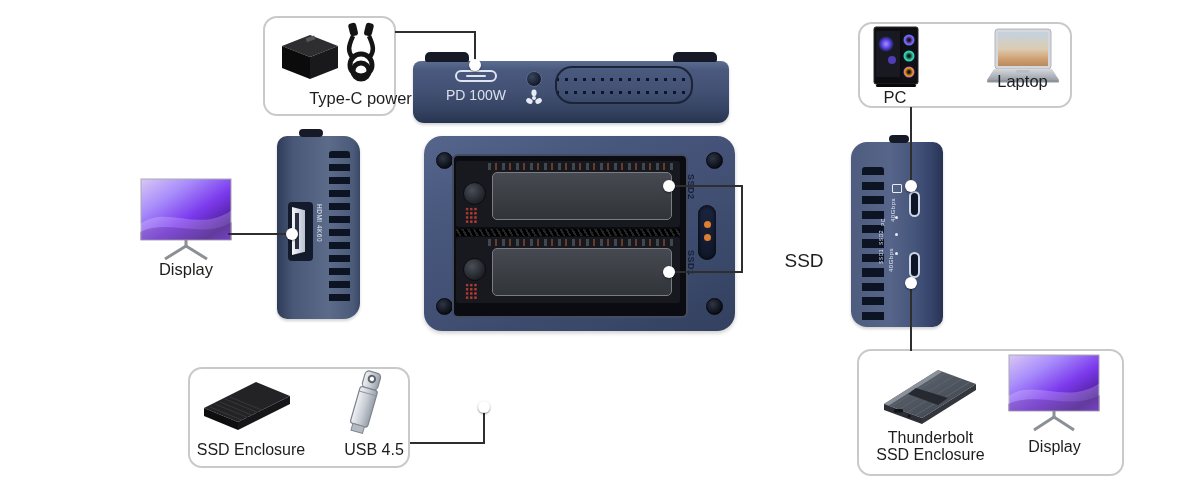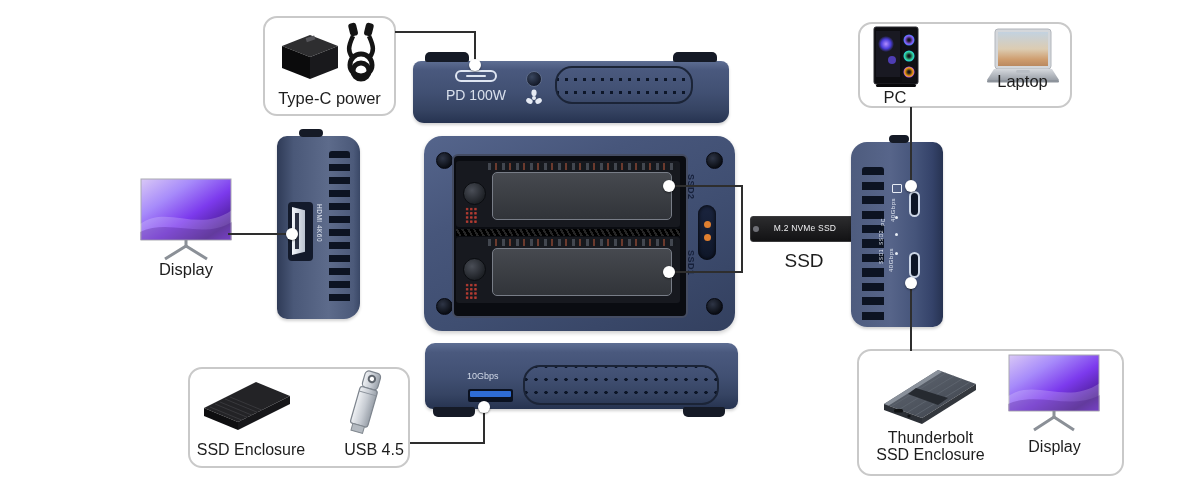--- a/index.html
+++ b/index.html
@@ -66,21 +66,21 @@
     <polygon points="34,27 62,16 62,38 34,49" fill="#19191c"></polygon>
   </svg>
   <svg style="position:absolute;left:344px;top:21px;" width="34" height="66" viewBox="0 0 34 66">
     <rect x="5" y="2" width="8" height="13" rx="3" fill="#141414" transform="rotate(-14 9 8)"></rect>
     <rect x="21" y="2" width="8" height="13" rx="3" fill="#141414" transform="rotate(14 25 8)"></rect>
     <path d="M9,15 C4,26 4,30 8,36" stroke="#141414" stroke-width="4.5" fill="none"></path>
     <path d="M25,15 C30,26 30,30 26,36" stroke="#141414" stroke-width="4.5" fill="none"></path>
     <circle cx="17" cy="44" r="11" stroke="#141414" stroke-width="5" fill="none"></circle>
     <circle cx="17" cy="50" r="8" stroke="#141414" stroke-width="5" fill="none"></circle>
   </svg>
-  <div class="lbl" style="left:263px;top:89px;width:133px;">Type-C power</div>
+  <div class="lbl" style="left:263px;top:89px;width:133px;padding-left:31px;">Type-C power</div>
 
   <div class="box" style="left:858px;top:22px;width:214px;height:86px;"></div>
   <svg style="position:absolute;left:872px;top:26px;" width="48" height="62" viewBox="0 0 48 62">
     <defs>
       <radialGradient id="glow1">
           <stop offset="0%" stop-color="#b18cff"></stop>
           <stop offset="60%" stop-color="#4a3ddb"></stop>
           <stop offset="100%" stop-color="#1a1a24"></stop>
         </radialGradient>
       <radialGradient id="fan1">
@@ -215,27 +215,20 @@
 
     <div class="vtext" style="left:262px;top:38px;height:36px;font-size:9px;font-weight:bold;color:#16203a;">SSD2</div>
     <div class="vtext" style="left:262px;top:114px;height:36px;font-size:9px;font-weight:bold;color:#16203a;">SSD1</div>
     <div style="position:absolute;left:274px;top:69px;width:18px;height:55px;border-radius:9px;
                 background:linear-gradient(180deg,#1a243e,#0f1729);box-shadow:inset 0 0 4px #000;">
       <div style="position:absolute;left:5.5px;top:16px;width:7px;height:7px;border-radius:50%;background:#df7f30;"></div>
       <div style="position:absolute;left:5.5px;top:29px;width:7px;height:7px;border-radius:50%;background:#df7f30;"></div>
     </div>
   </div>
 
-  <div style="position:absolute;left:750px;top:216px;width:108px;height:26px;border-radius:3px;
-              background:linear-gradient(180deg,#2c2c2e,#121214);border:1px solid #3a3a3c;box-sizing:border-box;">
-    <div style="position:absolute;right:1px;top:2px;bottom:2px;width:5px;
-                background:repeating-linear-gradient(180deg,#caa34e 0 2.5px,#7e6526 2.5px 4px);"></div>
-    <div style="position:absolute;left:2px;top:9px;width:6px;height:6px;border-radius:50%;background:#6f7077;"></div>
-    <div class="lbl" style="left:8px;top:7px;width:92px;font-size:8.5px;color:#f0f0f2;letter-spacing:.2px;">M.2 NVMe SSD</div>
-  </div>
   <div class="lbl" style="left:752px;top:250px;width:104px;font-size:19px;">SSD</div>
 
   <div class="dev" style="left:851px;top:142px;width:92px;height:185px;border-radius:16px 10px 10px 16px;
               background:linear-gradient(90deg,#4e5c7e 0%,#57658a 42%,#45547a 70%,#35436a 88%,#273352 100%);
               box-shadow:0 2px 3px rgba(0,0,0,.18);">
     <div class="foot" style="left:38px;top:-7px;width:20px;height:8px;"></div>
     <div class="vents" style="left:11px;top:25px;width:22px;height:157px;
                 background:repeating-linear-gradient(180deg,#0c1322 0 8px,rgba(0,0,0,0) 8px 14.5px);"></div>
     <div style="position:absolute;left:41px;top:42px;width:8px;height:7px;border:1px solid #e8edf5;border-radius:1px;"></div>
     <div class="vtext up" style="left:39px;top:54px;height:26px;font-size:6px;">40Gbps</div>
@@ -243,31 +236,20 @@
     <div class="vtext up" style="left:37px;top:104px;height:26px;font-size:6px;">40Gbps</div>
     <div class="portc" style="left:58px;top:110px;width:11px;height:26px;"></div>
     <div class="vtext up" style="left:29px;top:71px;height:13px;font-size:5px;">PC</div>
     <div class="vtext up" style="left:27px;top:85px;height:18px;font-size:5px;">SSD2</div>
     <div class="vtext up" style="left:27px;top:104px;height:18px;font-size:5px;">SSD1</div>
     <div class="leddot" style="left:44px;top:74px;"></div>
     <div class="leddot" style="left:44px;top:91px;"></div>
     <div class="leddot" style="left:44px;top:110px;"></div>
   </div>
 
-  <div class="dev" style="left:425px;top:343px;width:313px;height:66px;border-radius:10px 10px 8px 8px;
-              background:linear-gradient(180deg,#5e6e93 0%,#4a597e 14%,#415073 50%,#364463 78%,#263350 100%);
-              box-shadow:0 2px 3px rgba(0,0,0,.18);">
-    <div class="foot" style="left:8px;bottom:-8px;width:42px;height:10px;border-radius:2px 2px 5px 5px;"></div>
-    <div class="foot" style="left:258px;bottom:-8px;width:42px;height:10px;border-radius:2px 2px 5px 5px;"></div>
-    <div class="lbl" style="left:42px;top:28px;width:56px;font-size:9px;color:#d2dae8;text-align:left;">10Gbps</div>
-    <div style="position:absolute;left:43px;top:46px;width:45px;height:13px;background:#0a1120;border-radius:2px;">
-      <div style="position:absolute;left:2px;top:2px;right:2px;height:6px;background:#2e6cd5;border-radius:1px;"></div>
-    </div>
-    <div class="grille" style="left:98px;top:22px;width:192px;height:36px;background-size:10px 13px;background-position:6px 6px;"></div>
-  </div>
 
   <div class="box" style="left:188px;top:367px;width:222px;height:101px;"></div>
   <svg style="position:absolute;left:196px;top:372px;" width="102" height="64" viewBox="0 0 102 64">
     <polygon points="8,36 60,10 94,24 42,50" fill="#232326"></polygon>
     <g stroke="#38383c" stroke-width="1">
       <line x1="14" y1="35" x2="48" y2="49"></line>
         <line x1="19" y1="32" x2="53" y2="46"></line>
       <line x1="24" y1="30" x2="58" y2="44"></line>
         <line x1="29" y1="27" x2="63" y2="41"></line>
       <line x1="34" y1="25" x2="68" y2="39"></line>

